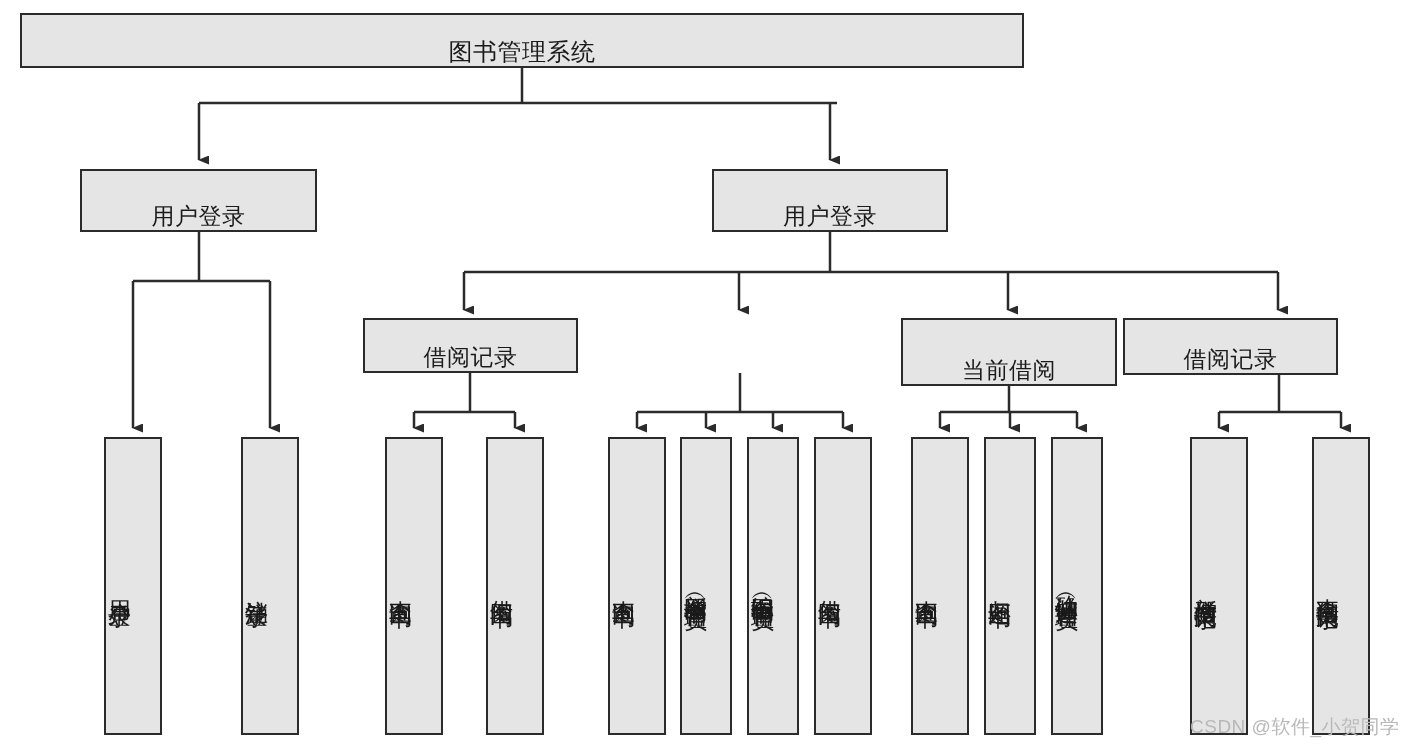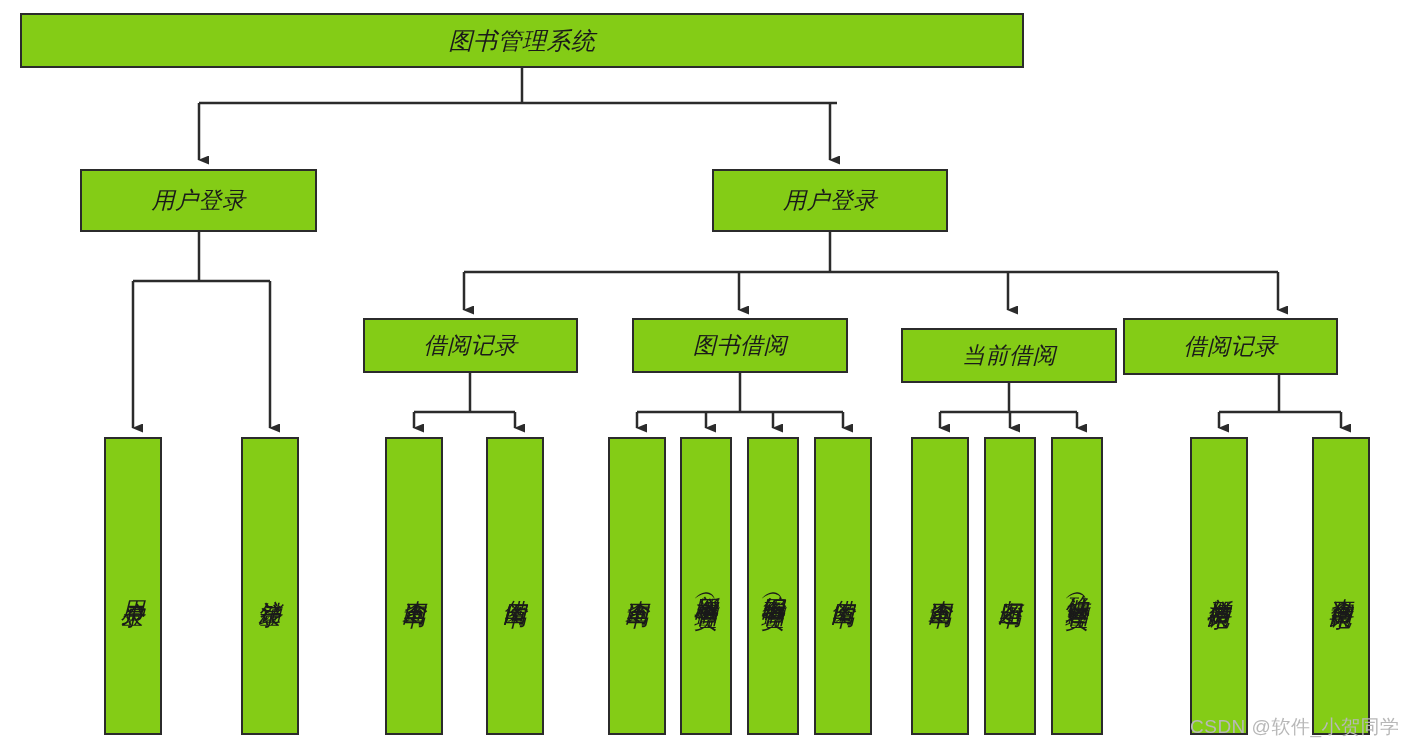--- a/index.html
+++ b/index.html
@@ -27,28 +27,27 @@
     left: 0;
     top: 0;
     width: 1405px;
     height: 747px;
     pointer-events: none;
   }
   .node {
     position: absolute;
     box-sizing: border-box;
     border: 2.5px solid #2b2b2b;
-    background: #84cc16;
+    background: #e5e5e5;
     display: flex;
-    align-items: center;
+    align-items: flex-end;
     justify-content: center;
     color: #1a1a1a;
     line-height: 1.22;
     text-align: center;
-    font-style: italic;
   }
   .node.horiz {
     font-size: 23px;
     letter-spacing: 0.5px;
   }
   .node.vert {
     writing-mode: vertical-rl;
     text-orientation: upright;
     font-size: 23px;
     letter-spacing: 2px;
@@ -133,24 +132,21 @@
   <div class="node horiz" style="left:80px; top:169px; width:237px; height:63px;">
     <span class="nlabel">用户登录</span>
   </div>
   <div class="node horiz" style="left:712px; top:169px; width:236px; height:63px;">
     <span class="nlabel">用户登录</span>
   </div>
 
   <div class="node horiz" style="left:363px; top:318px; width:215px; height:55px;">
     <span class="nlabel">借阅记录</span>
   </div>
-  <div class="node horiz" style="left:632px; top:318px; width:216px; height:55px;">
-    <span class="nlabel">图书借阅</span>
-  </div>
-  <div class="node horiz" style="left:901px; top:318px; width:216px; height:55px;margin-top:10px;">
+  <div class="node horiz" style="left:901px; top:318px; width:216px; height:68px;">
     <span class="nlabel">当前借阅</span>
   </div>
   <div class="node horiz" style="left:1123px; top:318px; width:215px; height:57px;">
     <span class="nlabel">借阅记录</span>
   </div>
 
   <div class="node vert" style="left:104px; top:437px; width:58px; height:298px;">
     <span class="nlabel">用户登录</span>
   </div>
   <div class="node vert" style="left:241px; top:437px; width:58px; height:298px;">

